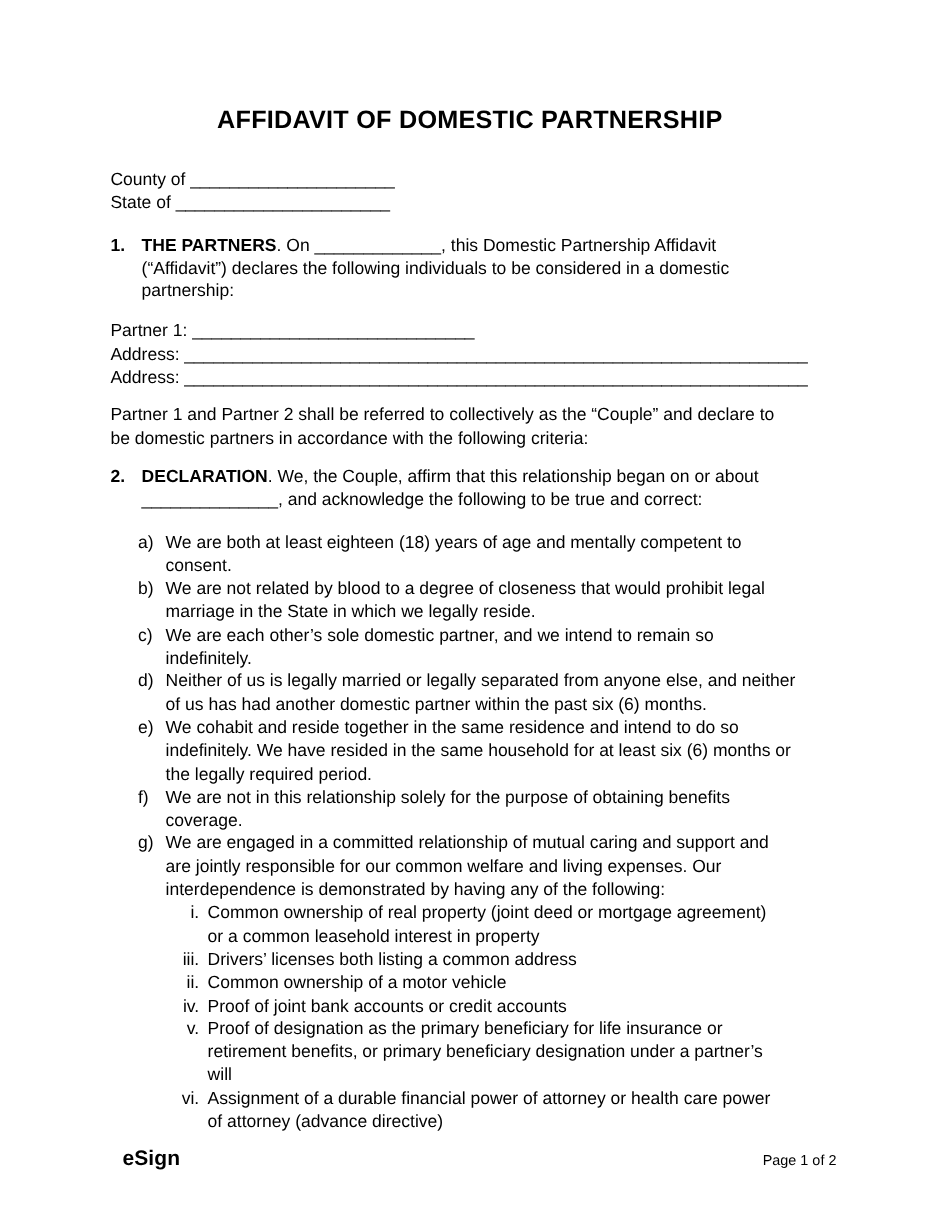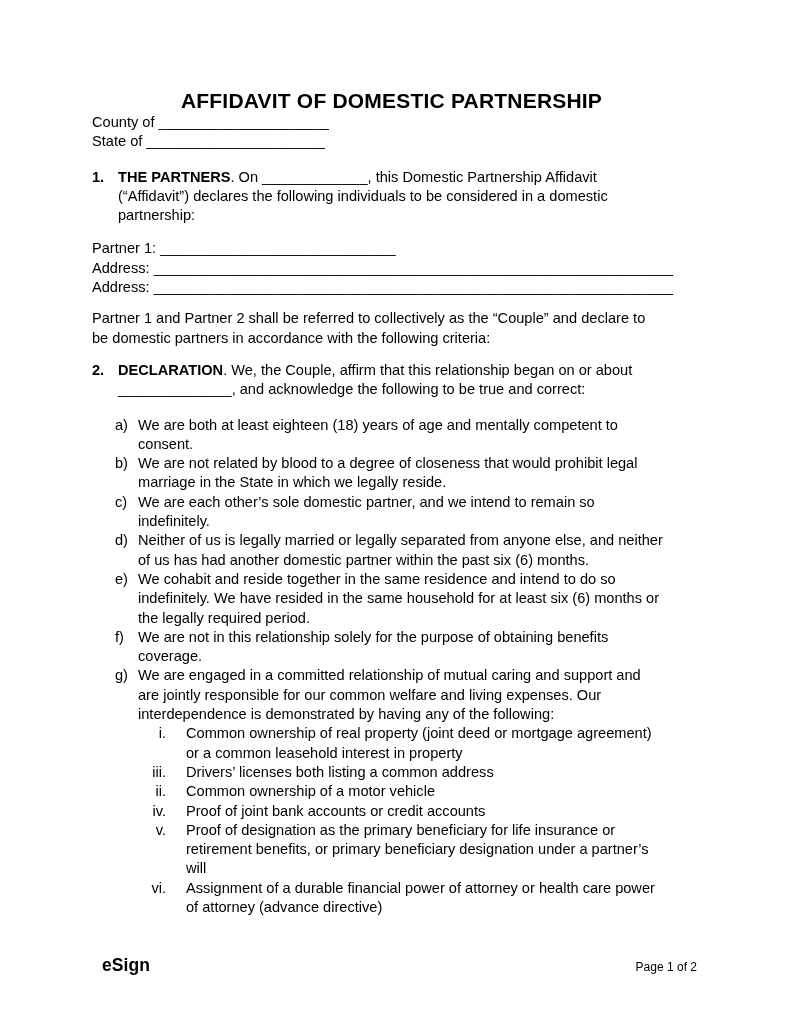--- a/index.html
+++ b/index.html
@@ -17,37 +17,37 @@
   .content { padding: 0 100px 0 92px; }
   .title {
     margin: 88px 0 0 0;
     font-size: 21px;
     line-height: 25px;
     font-weight: 700;
     text-align: center;
     letter-spacing: 0.2px;
   }
   .line { white-space: pre-line; }
-  .county { }
+  .county { margin-top: 28px; }
   .para { white-space: pre-line; }
   .section { display: flex; }
   .section .num { width: 26px; flex: none; font-weight: 700; }
   .section .sbody { flex: 1; white-space: pre-line; }
   .section .sbody b { font-weight: 700; }
   .sec1 { margin-top: 16px; }
   .pblock { margin-top: 14px; }
   .couple { margin-top: 12px; }
   .sec2 { margin-top: 13px; }
   .alpha-list { margin-top: 16px; padding-left: 23px; }
   .aitem { display: flex; }
   .amark { width: 23px; flex: none; }
   .atext { flex: 1; white-space: pre-line; }
   .ritem { display: flex; }
   .rmark { width: 74px; flex: none; text-align: right; }
-  .rtext { flex: 1; margin-left: 20px; white-space: pre-line; }
+  .rtext { flex: 1; margin-left: 7px; white-space: pre-line; }
   .footer {
     position: absolute;
     left: 92px;
     right: 94px;
     top: 956px;
     display: flex;
     justify-content: space-between;
     align-items: baseline;
   }
   .brand { font-weight: 700; font-size: 17.5px; margin-left: 10px; letter-spacing: 0.1px; }

